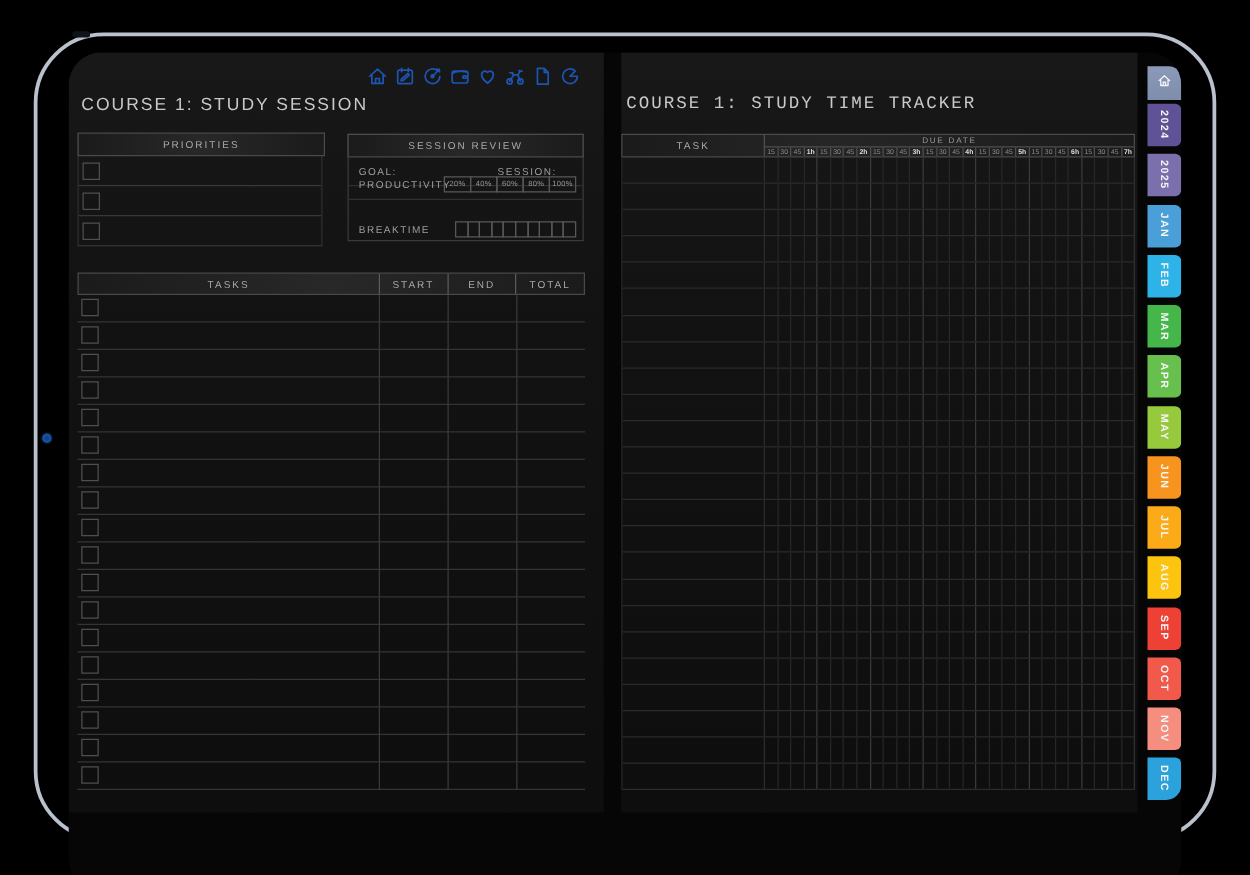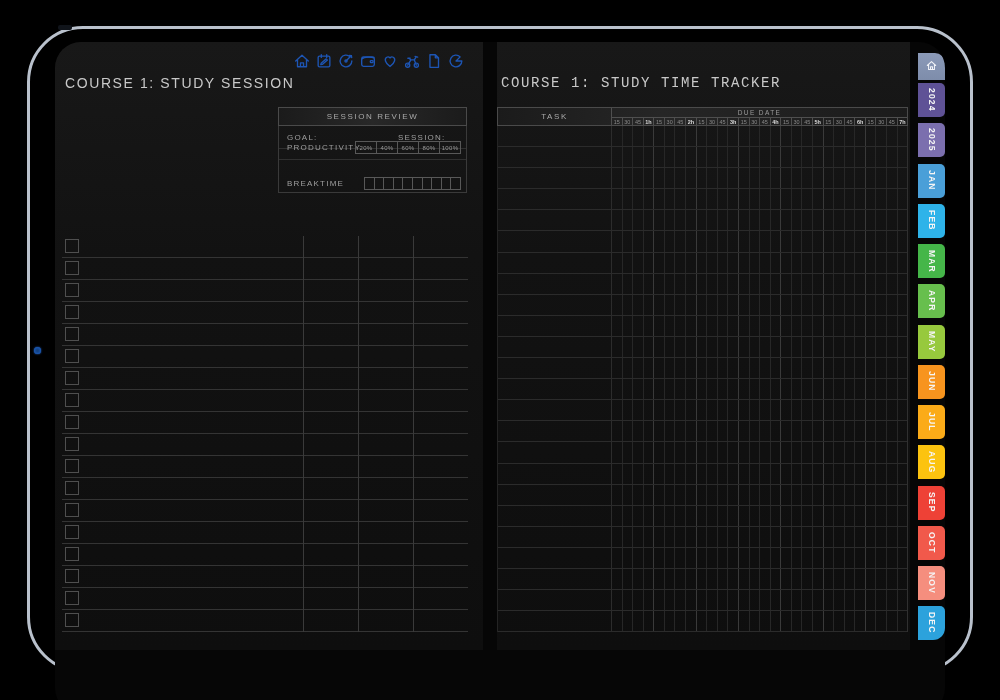--- a/index.html
+++ b/index.html
@@ -152,20 +152,34 @@
           </svg></span>
         <span class="ticon"><svg viewBox="0 0 20 20">
             <path d="M5.5 3 H11.5 L15 6.5 V17 H5.5 Z M11.5 3 V6.5 H15"></path>
           </svg></span>
         <span class="ticon"><svg viewBox="0 0 20 20">
             <path d="M14.6 5.4 A6.5 6.5 0 1 0 16.5 10 L10 10 Z"></path>
           </svg></span>
       </div>
     <div class="page-title">COURSE 1: STUDY SESSION</div>
 
+    <div class="priorities-box">
+      <div class="hbar priorities-header">PRIORITIES</div>
+      <div class="pri-rows">
+          <div class="pri-row">
+            <span class="checkbox"></span>
+          </div>
+          <div class="pri-row">
+            <span class="checkbox"></span>
+          </div>
+          <div class="pri-row">
+            <span class="checkbox"></span>
+          </div>
+        </div>
+    </div>
 
     <div class="review-box">
       <div class="hbar review-header">SESSION REVIEW</div>
       <div class="review-row rr-goal">
         <span class="review-label goal-actual-label">GOAL:</span>
         <span class="review-label">SESSION:</span>
       </div>
       <div class="review-row rr-prod">
         <span class="review-label">PRODUCTIVITY</span>
         <span class="cells">
@@ -186,20 +200,26 @@
             <span class="bcell"></span>
             <span class="bcell"></span>
             <span class="bcell"></span>
             <span class="bcell"></span>
             <span class="bcell"></span>
             <span class="bcell"></span>
           </span>
       </div>
     </div>
 
+    <div class="hbar tasks-header">
+      <div class="th-cell th-tasks">TASKS</div>
+      <div class="th-cell th-start">START</div>
+      <div class="th-cell th-end">END</div>
+      <div class="th-cell th-total">TOTAL</div>
+    </div>
     <div class="task-rows">
         <div class="task-row">
           <span class="checkbox"></span>
           <i class="vsep vs1"></i>
           <i class="vsep vs2"></i>
           <i class="vsep vs3"></i>
         </div>
         <div class="task-row">
           <span class="checkbox"></span>
           <i class="vsep vs1"></i>

